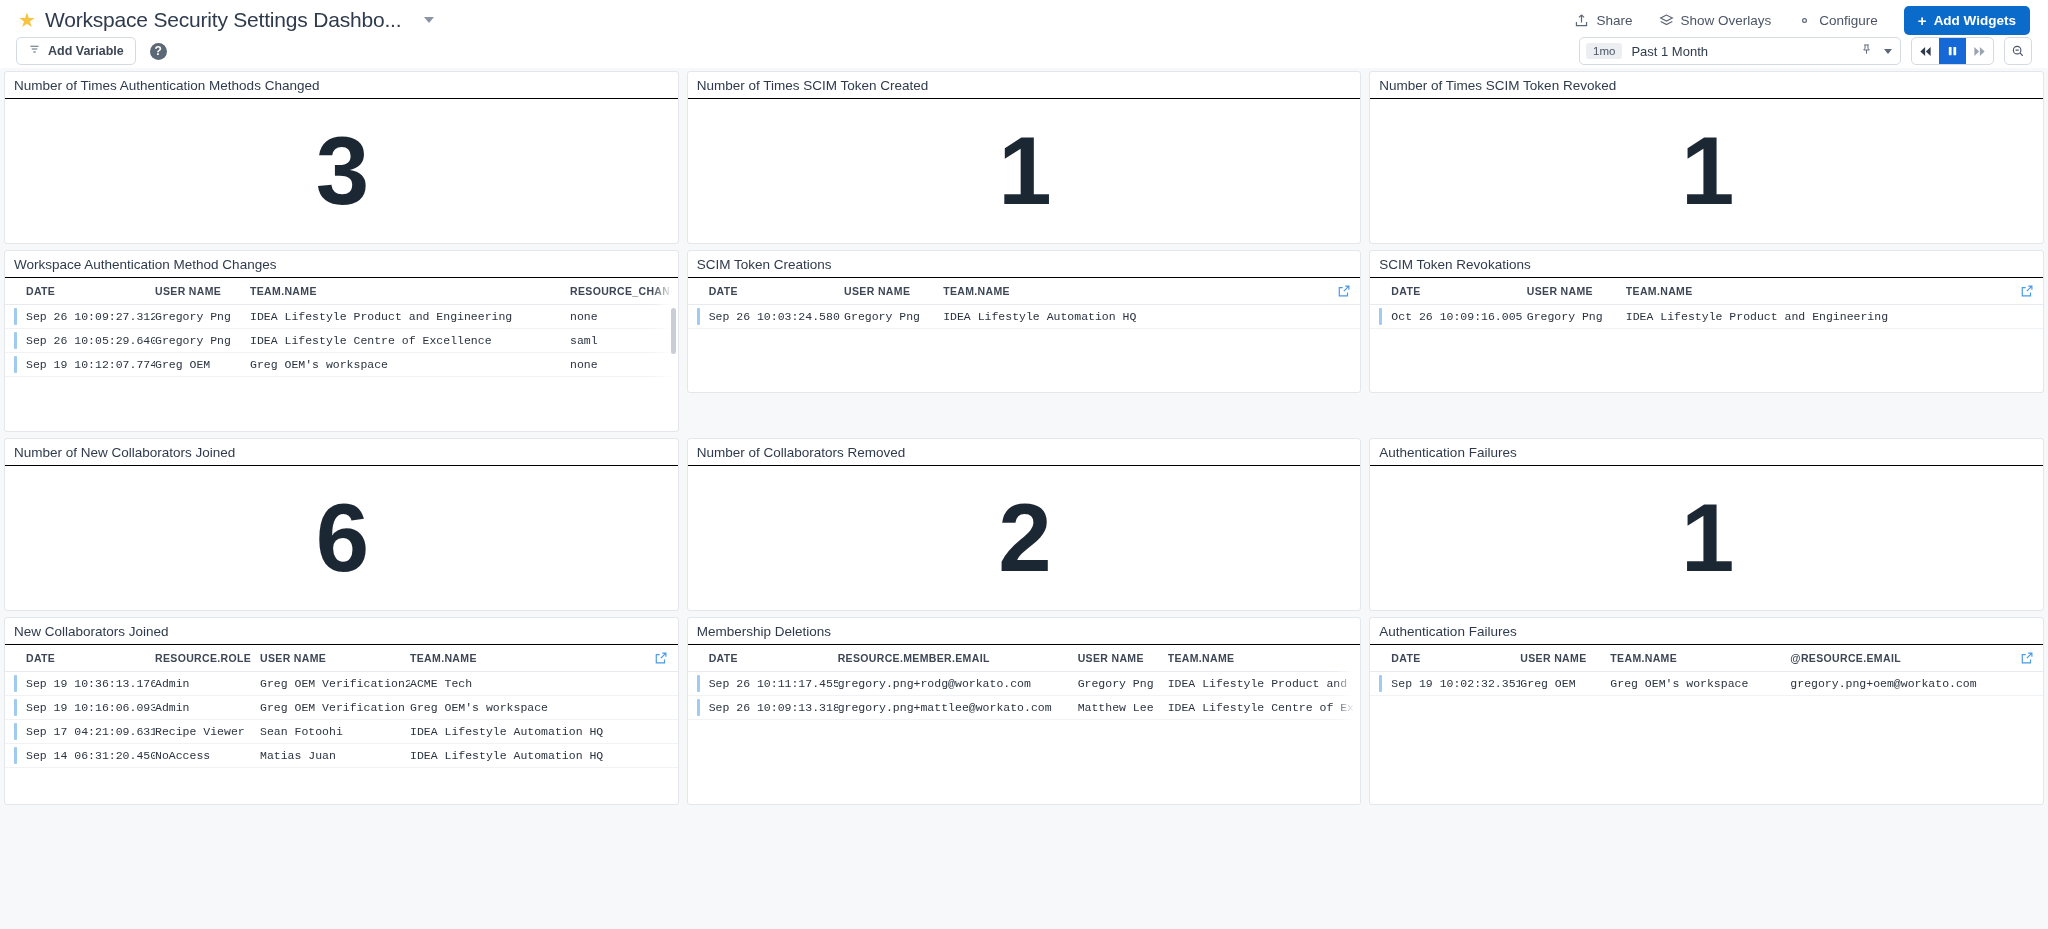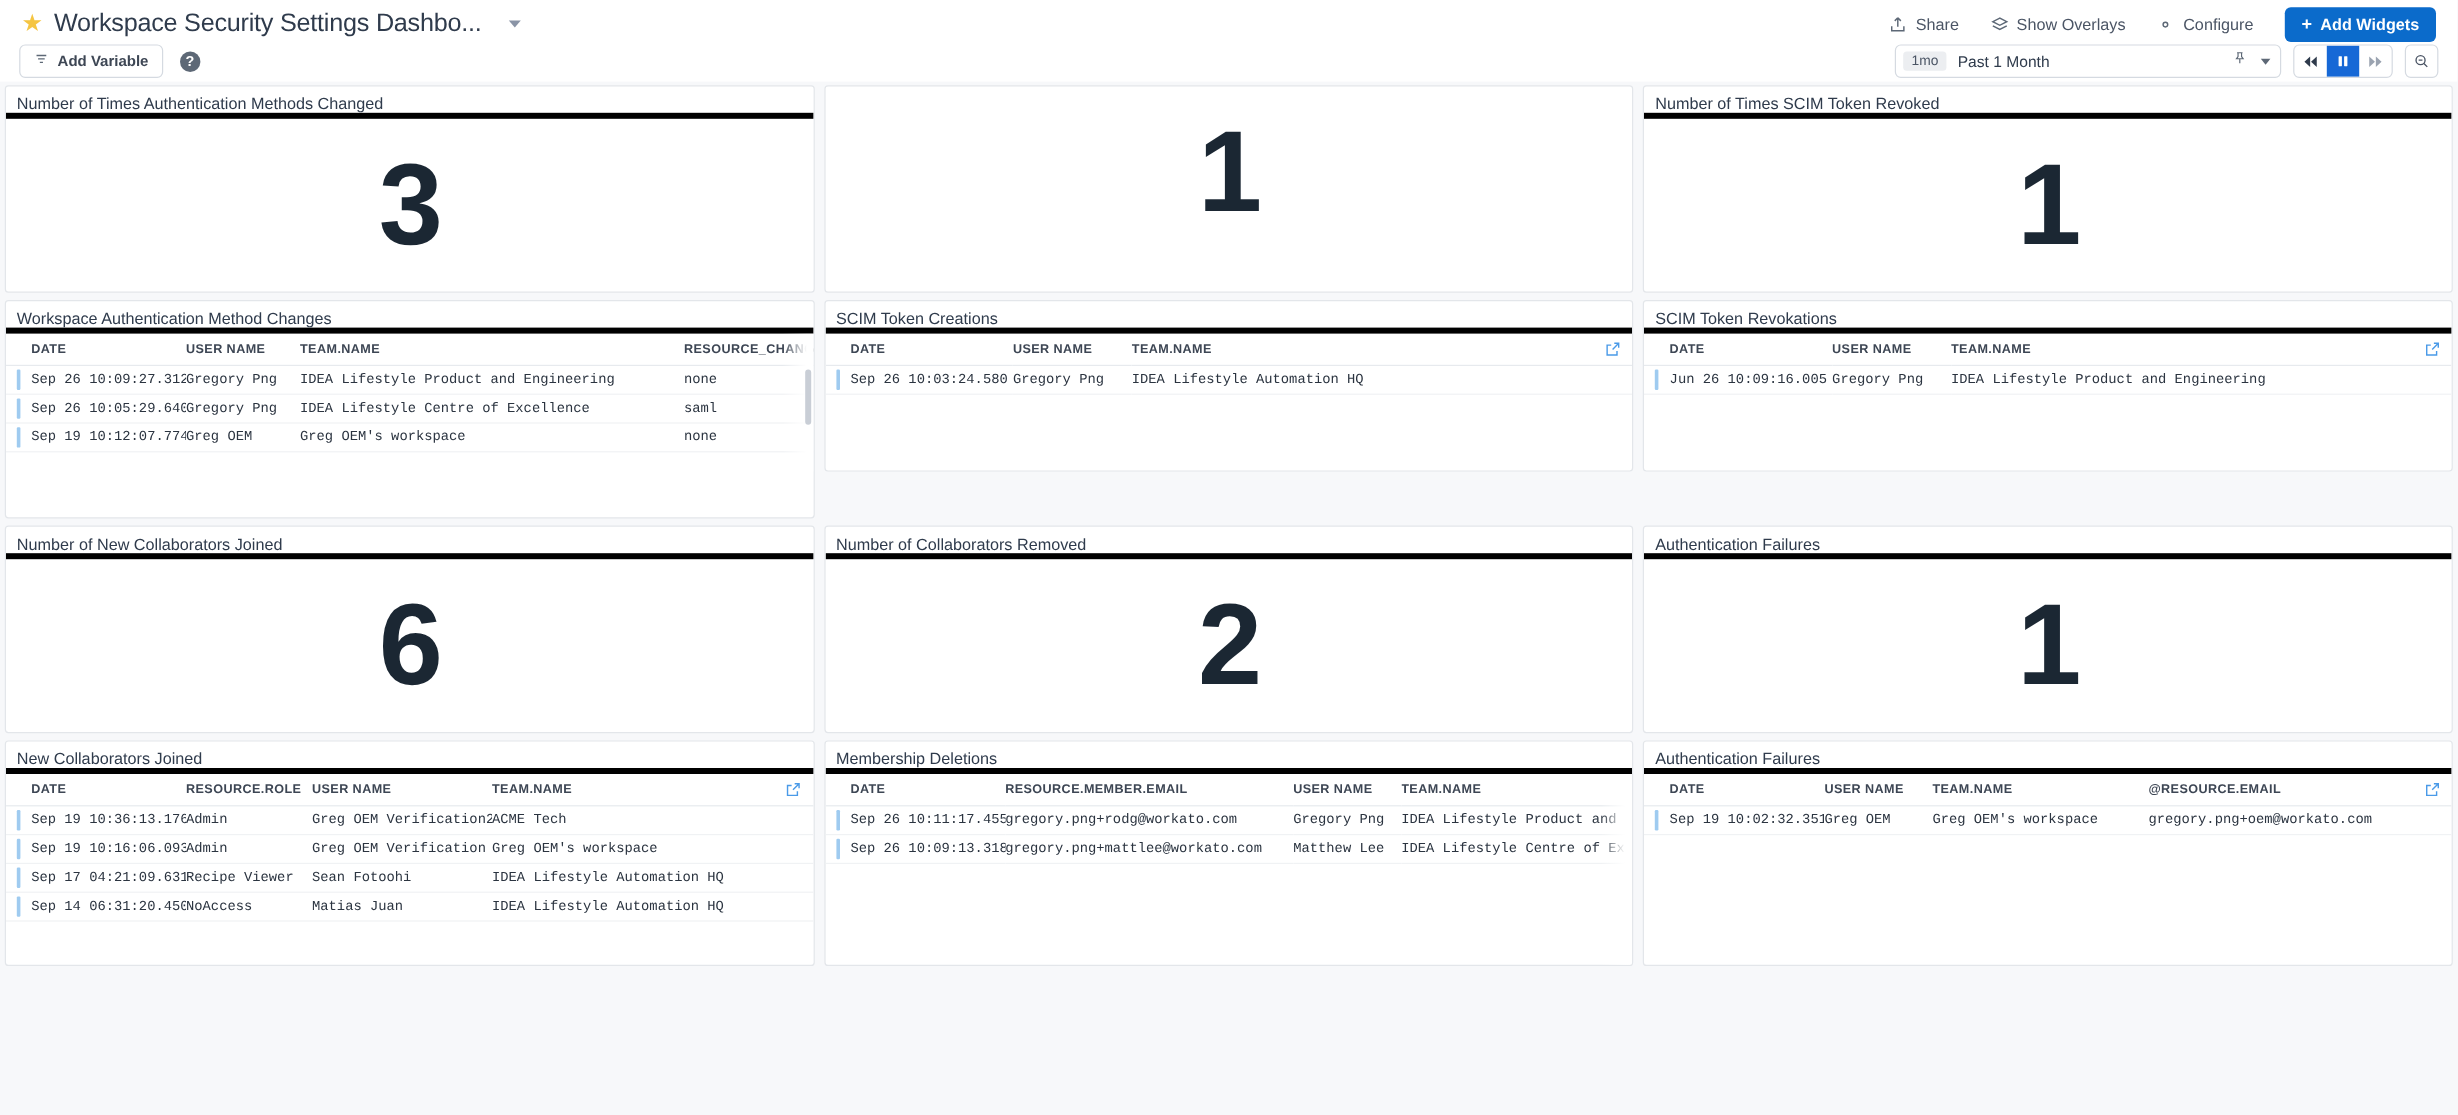--- a/index.html
+++ b/index.html
@@ -94,22 +94,22 @@
     display: grid;
     grid-template-columns: repeat(3, 1fr);
     grid-auto-rows: min-content;
     gap: 6px 8px;
   }
   .widget {
     background: #fff; border: 1px solid #e3e6ea; border-radius: 3px;
     overflow: hidden; position: relative;
   }
   .widget-head {
-    height: 27px; display: flex; align-items: flex-end;
-    padding: 0 9px; border-bottom: 5px solid #000000;
+    height: 27px; display: flex; align-items: center;
+    padding: 0 9px; border-bottom: 1px solid #000000;
   }
   .widget-title { font-size: 13.5px; color: #2f3b4c; white-space: nowrap; }
 
   
   .bignum-body {
     height: 144px; display: flex; align-items: center; justify-content: center;
   }
   .bignum {
     font-size: 96px; font-weight: bold; color: #1b2733;
     line-height: 1; letter-spacing: -2px;
@@ -258,20 +258,23 @@
   <div class="widget">
     <div class="widget-head">
       <span class="widget-title">Number of Times Authentication Methods Changed</span>
     </div>
     <div class="bignum-body">
       <span class="bignum">3</span>
     </div>
   </div>
 
   <div class="widget">
+    <div class="widget-head">
+      <span class="widget-title">Number of Times SCIM Token Created</span>
+    </div>
     <div class="bignum-body">
       <span class="bignum">1</span>
     </div>
   </div>
 
   <div class="widget">
     <div class="widget-head">
       <span class="widget-title">Number of Times SCIM Token Revoked</span>
     </div>
     <div class="bignum-body">
@@ -379,21 +382,21 @@
           </colgroup>
           <thead>
             <tr>
               <th>DATE</th>
               <th>USER NAME</th>
               <th>TEAM.NAME</th>
             </tr>
           </thead>
           <tbody>
             <tr>
-              <td>Jun 26 10:09:16.005</td>
+              <td>Oct 26 10:09:16.005</td>
               <td>Gregory Png</td>
               <td>IDEA Lifestyle Product and Engineering</td>
             </tr>
           </tbody>
         </table>
     </div>
   </div>
 
   <div class="widget">
     <div class="widget-head">

